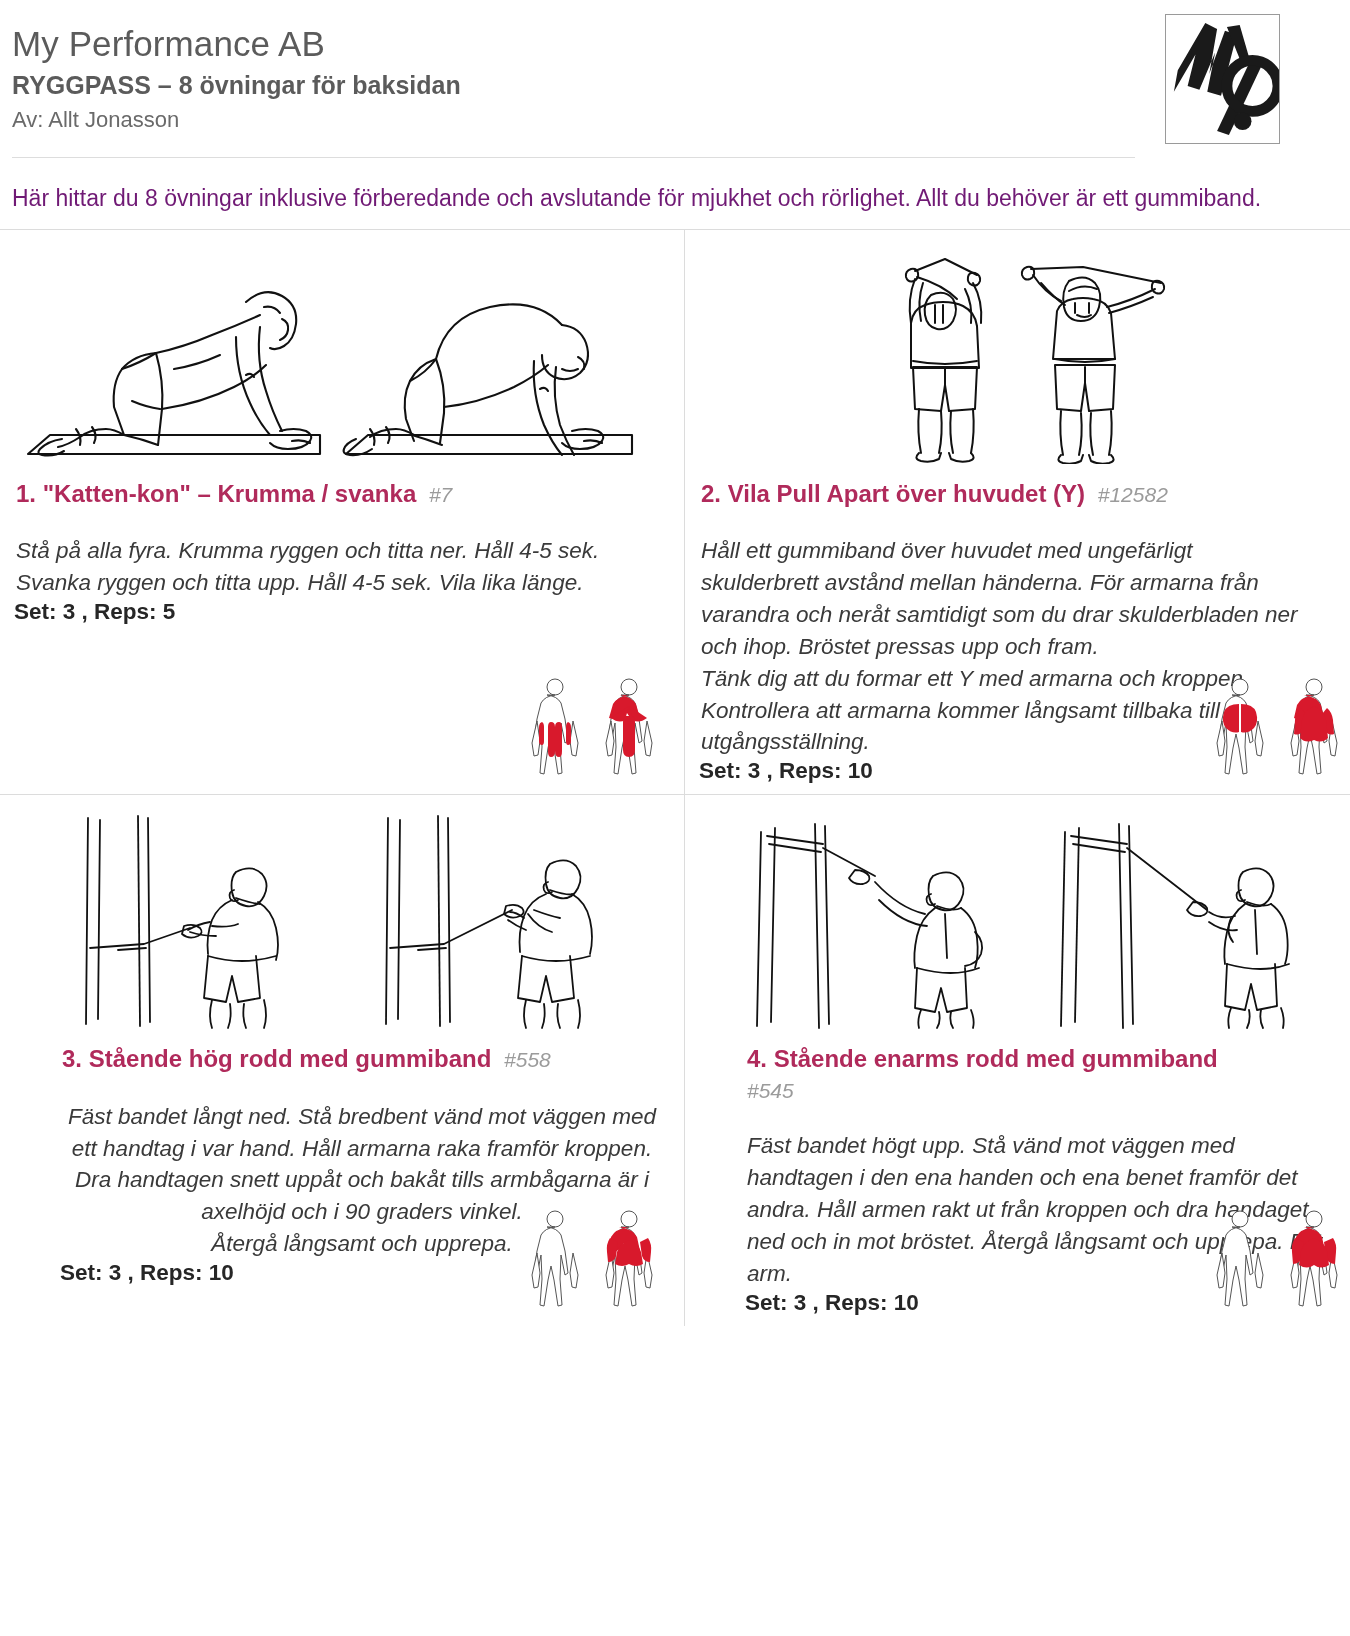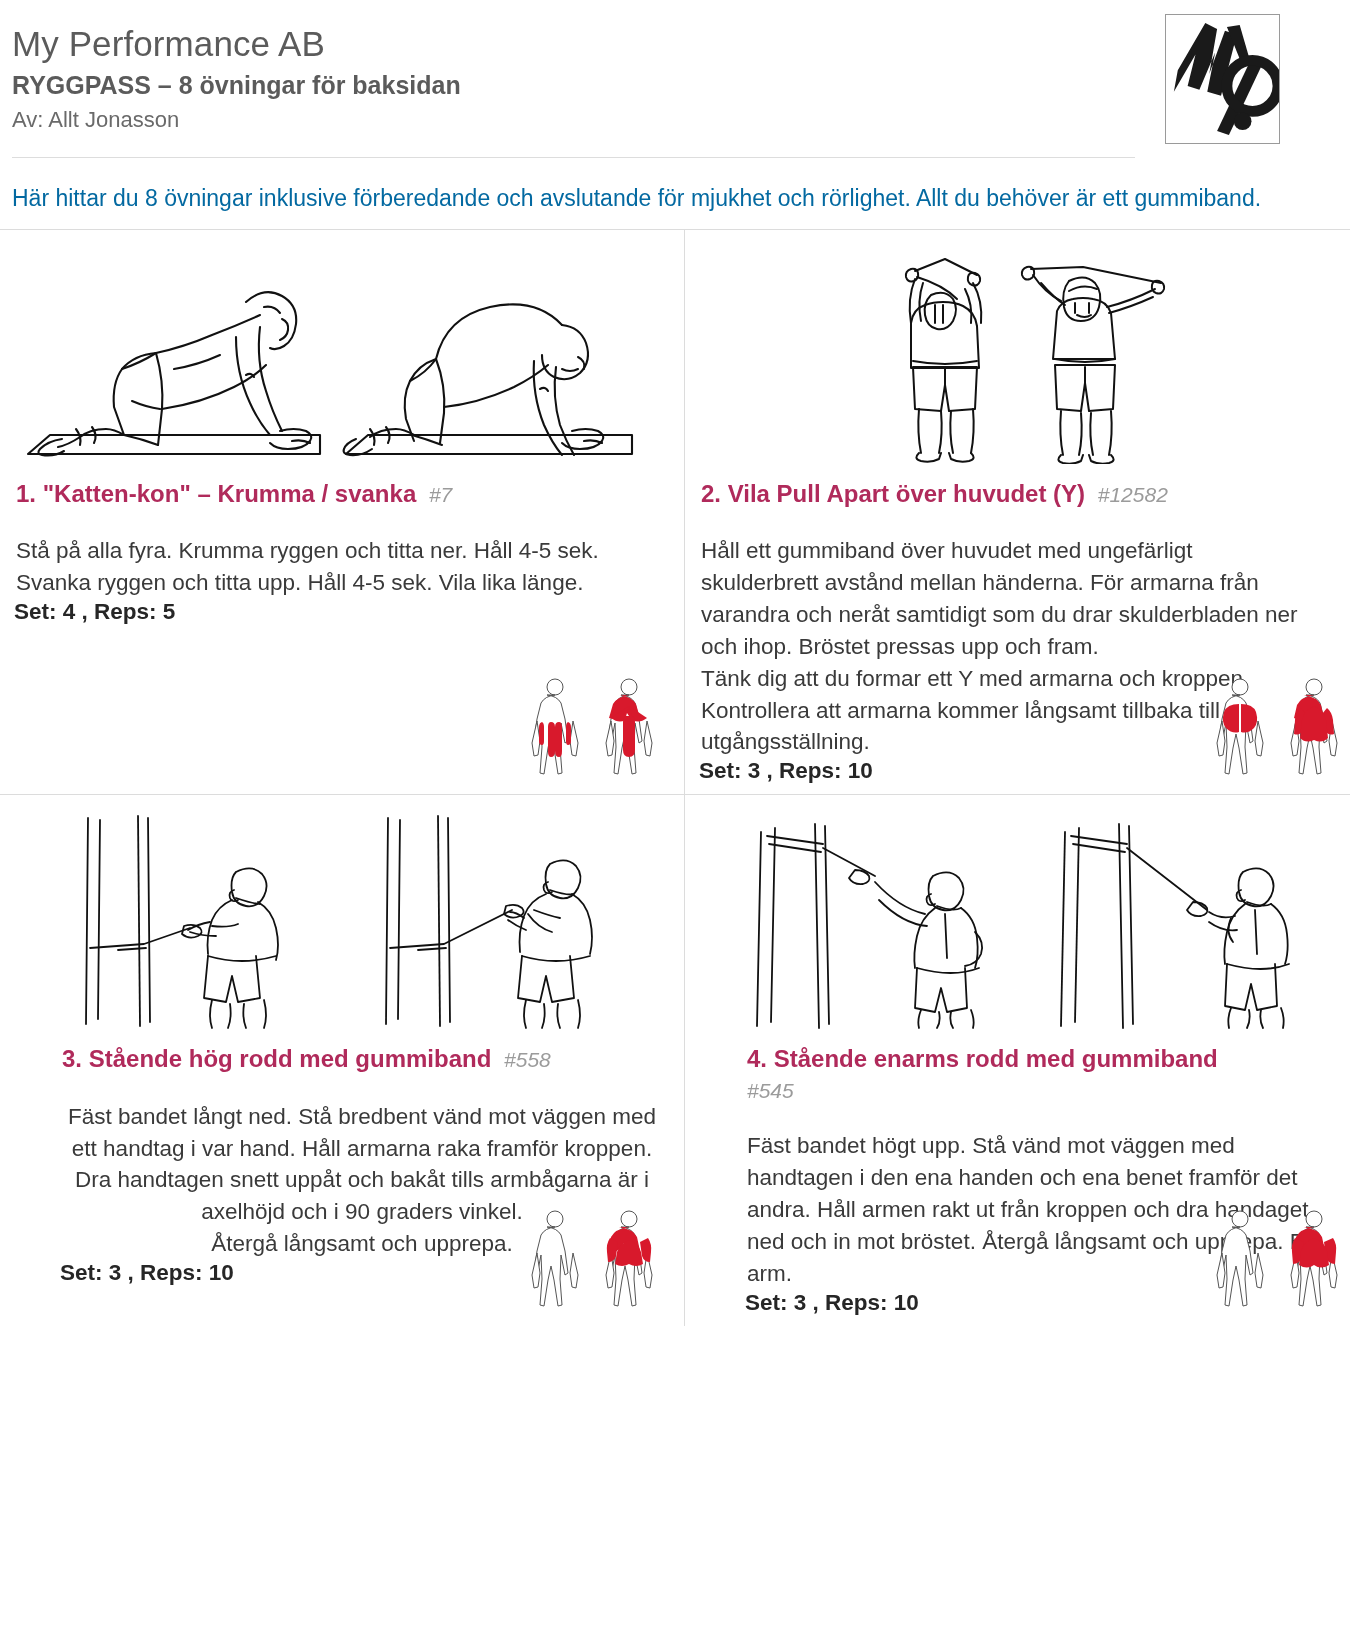--- a/index.html
+++ b/index.html
@@ -59,21 +59,21 @@
     right: 215px;
     bottom: 24px;
     height: 1px;
     background: #dddddd;
   }
 
   .intro {
     padding: 0 30px 0 12px;
     font-size: 23px;
     line-height: 1.42;
-    color: #0369a1;
+    color: #701a75;
     margin: 0 0 14px 0;
   }
 
   
   .grid {
     border-top: 1px solid #dcdcdc;
     display: grid;
     grid-template-columns: 1fr 1fr;
     width: 1350px;
   }
@@ -113,20 +113,21 @@
     margin-left: 6px;
   }
   .ex-id.block { display: block; margin-left: 0; margin-top: 2px; }
 
   .ex-body {
     margin: 26px 0 0 2px;
     font-size: 22.5px;
     line-height: 1.42;
     color: #3a3a3a;
     max-width: 600px;
+    font-style: italic;
   }
   .ex-sets {
     font-weight: bold;
     font-size: 22.5px;
     color: #262626;
     margin-top: 0;
   }
 
   .muscles {
     position: absolute;
@@ -240,21 +241,21 @@
     </div>
 
     <div class="ex-title">
       <span>1.</span>
       <span>"Katten-kon" – Krumma / svanka</span>
       <span class="ex-id">#7</span>
     </div>
 
     <div class="ex-textwrap">
       <div class="ex-body">Stå på alla fyra. Krumma ryggen och titta ner. Håll 4-5 sek. Svanka ryggen och titta upp. Håll 4-5 sek. Vila lika länge.</div>
-      <div class="ex-sets">Set: 4 , Reps: 5</div>
+      <div class="ex-sets">Set: 3 , Reps: 5</div>
     </div>
 
     <div class="muscles">
       <svg width="62" height="108" viewBox="0 0 62 108">
         <g fill="#ffffff" stroke="#555" stroke-width="1">
           <circle cx="31" cy="11" r="8"></circle>
           <path d="M31 19 q-10 1 -14 8 l-4 16 l-3 22 l3 2 l4 -20 l1 24 l-2 26 l4 1 l4 -26 l3 -14 l3 14 l4 26 l4 -1 l-2 -26 l1 -24 l4 20 l3 -2 l-3 -22 l-4 -16 q-4 -7 -14 -8 Z"></path>
           <path d="M13 45 l-5 22 l2 13 l4 -1 l2 -14 Z"></path>
           <path d="M49 45 l5 22 l-2 13 l-4 -1 l-2 -14 Z"></path>
         </g>

